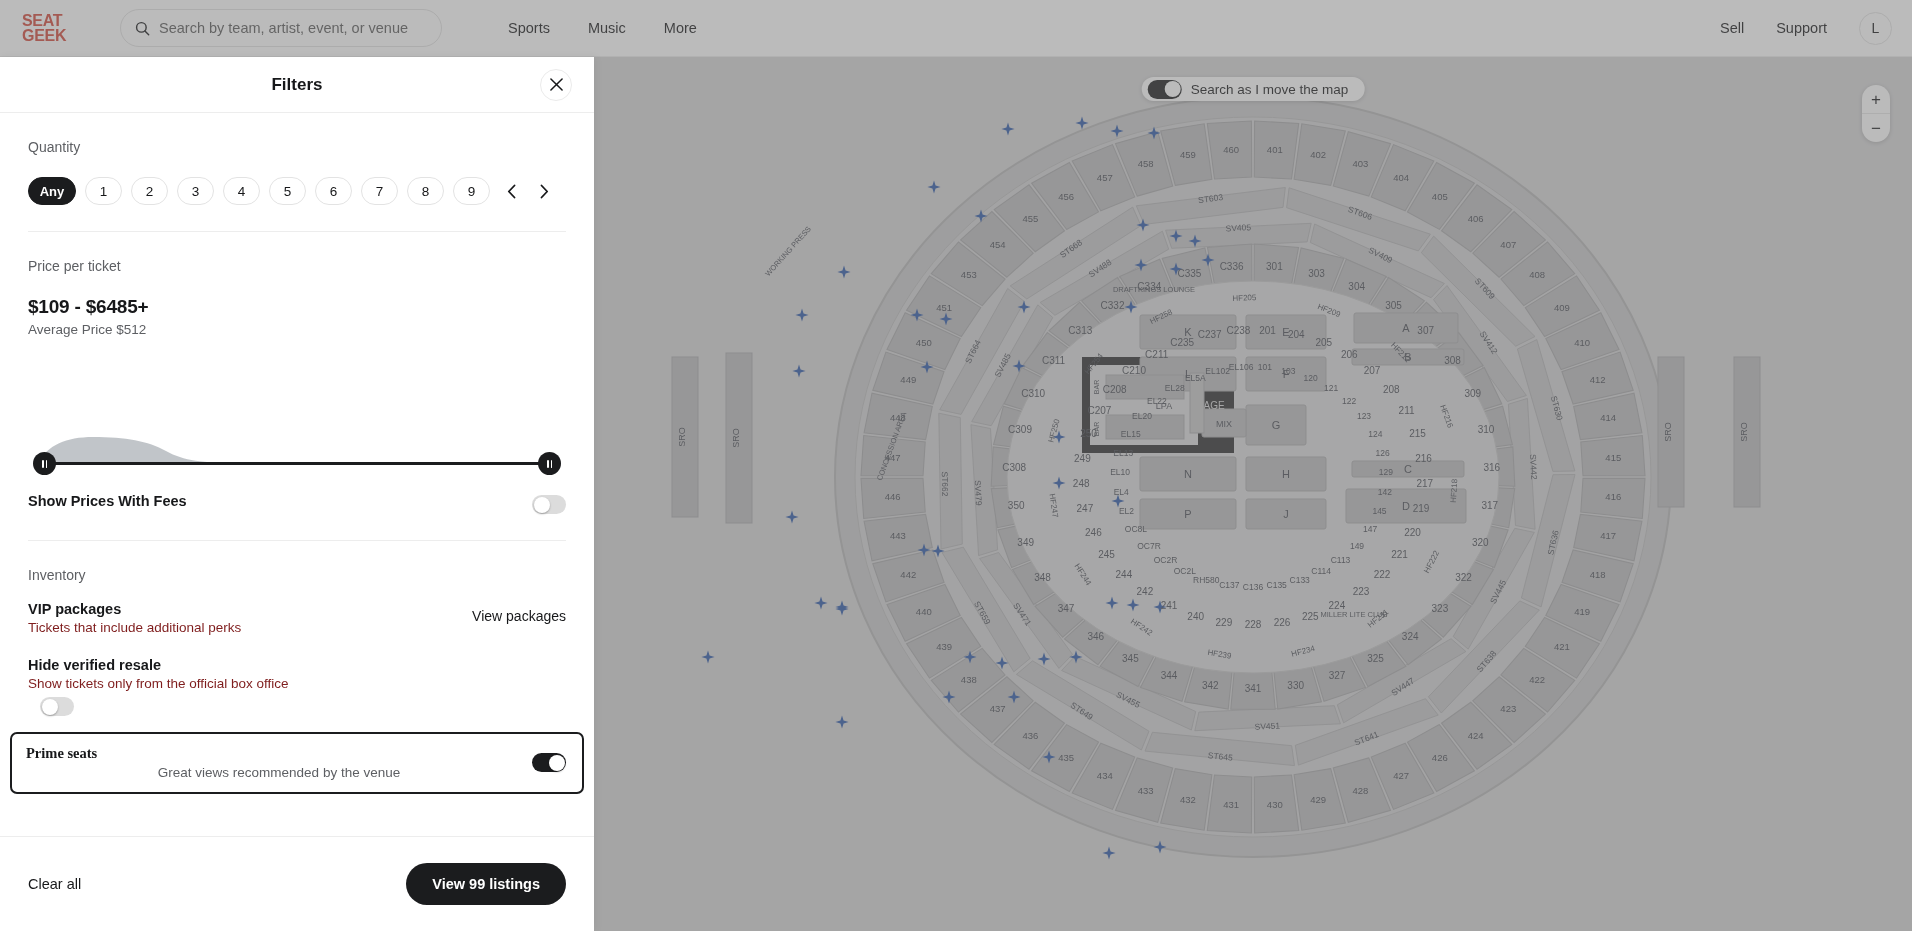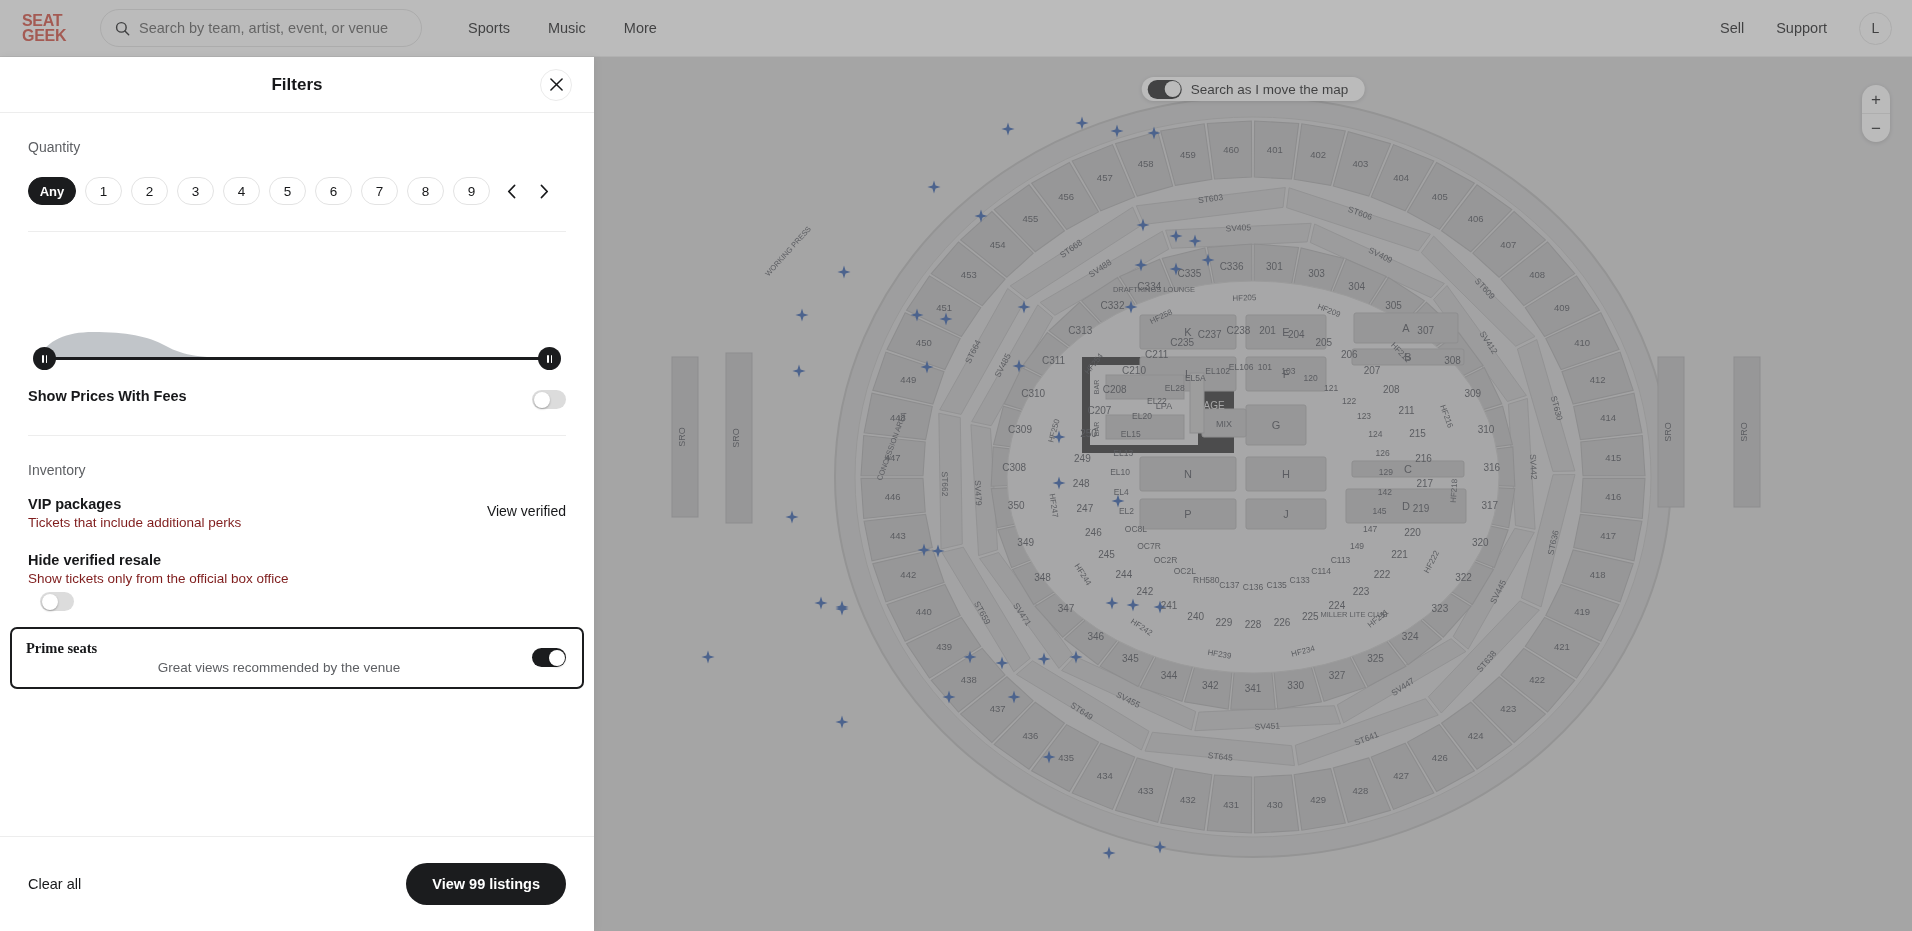--- a/index.html
+++ b/index.html
@@ -19,20 +19,21 @@
     z-index: 60;
   }
 
   
   .header {
     position: absolute; top: 0; left: 0; width: 1912px; height: 57px;
     background: #fff;
     display: flex; align-items: center;
     border-bottom: 1px solid #ececec;
     z-index: 5;
+    gap: 20px;
   }
   .logo {
     margin-left: 22px; width: 56px;
     color: #d4493b; font-weight: 800; font-size: 16px; line-height: 15px;
     letter-spacing: -0.3px;
   }
   .logo div { display:block; }
   .searchbox {
     margin-left: 22px;
     width: 322px; height: 38px;
@@ -846,20 +847,25 @@
           <button class="arrowbtn">
             <svg width="9" height="15" viewBox="0 0 9 15">
               <polyline points="1.5,1.5 7.2,7.5 1.5,13.5" fill="none" stroke="#17181a" stroke-width="1.8" stroke-linecap="round" stroke-linejoin="round"></polyline>
             </svg>
           </button>
         </div>
       </div>
 
       <div class="hr"></div>
 
+      <div class="sec">
+        <div class="sec-label">Price per ticket</div>
+        <div class="price-big">$109 - $6485+</div>
+        <div class="price-avg">Average Price $512</div>
+      </div>
 
       <div class="slider-wrap">
         <svg class="hist" viewBox="0 0 404 70" preserveAspectRatio="none">
           <path d="M0,70 C10,52 28,44 55,44 C88,44 110,48 128,58 C146,68 165,70 200,70 L404,70 Z" fill="#9ba1a8" opacity="0.62"></path>
         </svg>
         <div class="track"></div>
         <div class="handle lo">
             <i></i>
             <i></i>
           </div>
@@ -885,21 +891,21 @@
       <div class="sec" style="padding-bottom:0;">
         <div class="sec-label" style="margin-bottom:4px;">Inventory</div>
       </div>
 
       <div class="trow">
         <div class="txt">
           <div class="t1">VIP packages</div>
           <div class="t2">Tickets that include additional perks</div>
         </div>
         <div class="ctl" style="padding-top:6px;">
-          <a class="link" href="#">View verified</a>
+          <a class="link" href="#">View packages</a>
         </div>
       </div>
 
       <div class="trow" style="margin-top:22px;flex-direction:column;">
         <div class="txt">
           <div class="t1">Hide verified resale</div>
           <div class="t2">Show tickets only from the official box office</div>
         </div>
         <div class="ctl" style="padding-top:6px;">
           <div class="toggle lg">

